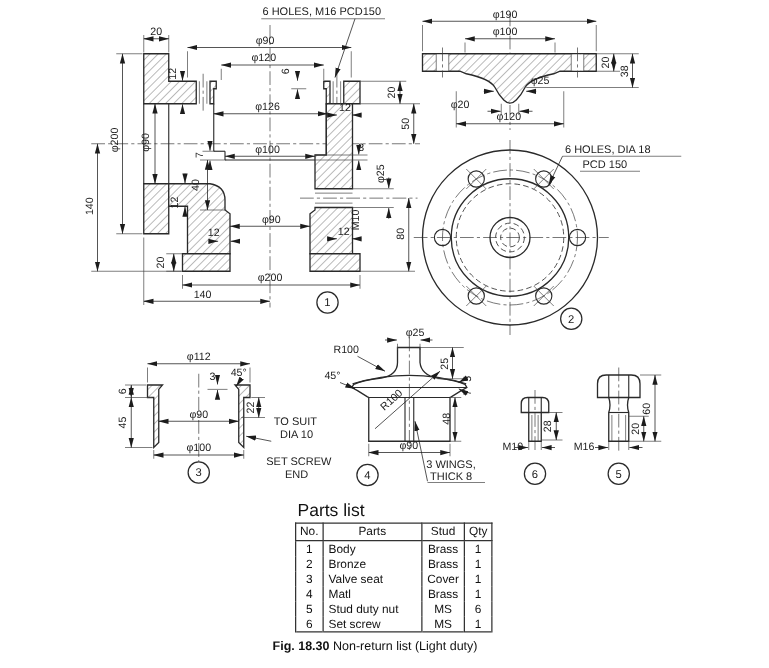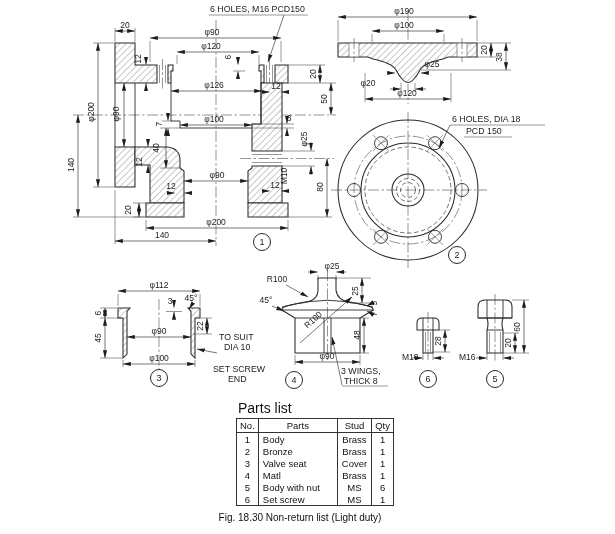--- a/index.html
+++ b/index.html
@@ -19,21 +19,21 @@
   .wh{fill:#fff;stroke:none;}
   .blc{fill:#fff;stroke:#2a2a2a;stroke-width:1;}
   #plist{position:absolute;left:236px;top:400px;}
   #plist .pl-title{font-size:14px;color:#111;margin:0 0 2px 2px;}
   #plist table{border-collapse:collapse;border:1px solid #333;font-size:9.5px;color:#111;}
   #plist th{border:1px solid #333;font-weight:normal;padding:0 3px;height:13px;margin-left:48px;}
   #plist td{border-left:1px solid #333;border-right:1px solid #333;padding:0 4px;height:12px;}
   #plist .c{text-align:center;}
   #plist .n{text-align:left;min-width:70px;}
   .cap{position:absolute;left:0;top:512px;width:600px;text-align:center;font-size:10px;color:#111;}
-  .cap b{font-weight:normal;}
+  .cap b{font-weight:bold;}
 </style>
 </head>
 <body>
 
 <div id="stage">
 
 <svg width="615" height="534" viewBox="0 0 615 534">
   <defs>
     <pattern id="h" width="4.6" height="4.6" patternTransform="rotate(45)" patternUnits="userSpaceOnUse">
       <rect width="4.6" height="4.6" fill="#fff"></rect>
@@ -545,21 +545,21 @@
         <td class="c">1</td>
       </tr>
       <tr>
         <td class="c">4</td>
         <td class="n">Matl</td>
         <td class="c">Brass</td>
         <td class="c">1</td>
       </tr>
       <tr>
         <td class="c">5</td>
-        <td class="n">Body with nut</td>
+        <td class="n">Stud duty nut</td>
         <td class="c">MS</td>
         <td class="c">6</td>
       </tr>
       <tr>
         <td class="c">6</td>
         <td class="n">Set screw</td>
         <td class="c">MS</td>
         <td class="c">1</td>
       </tr>
     </tbody>

